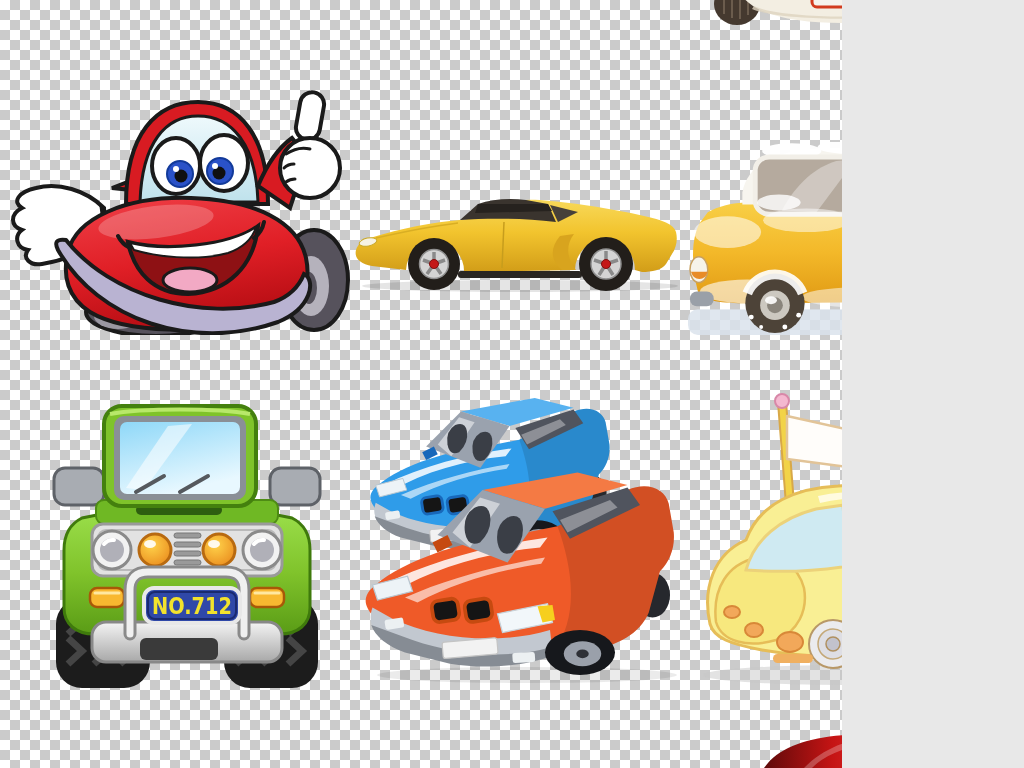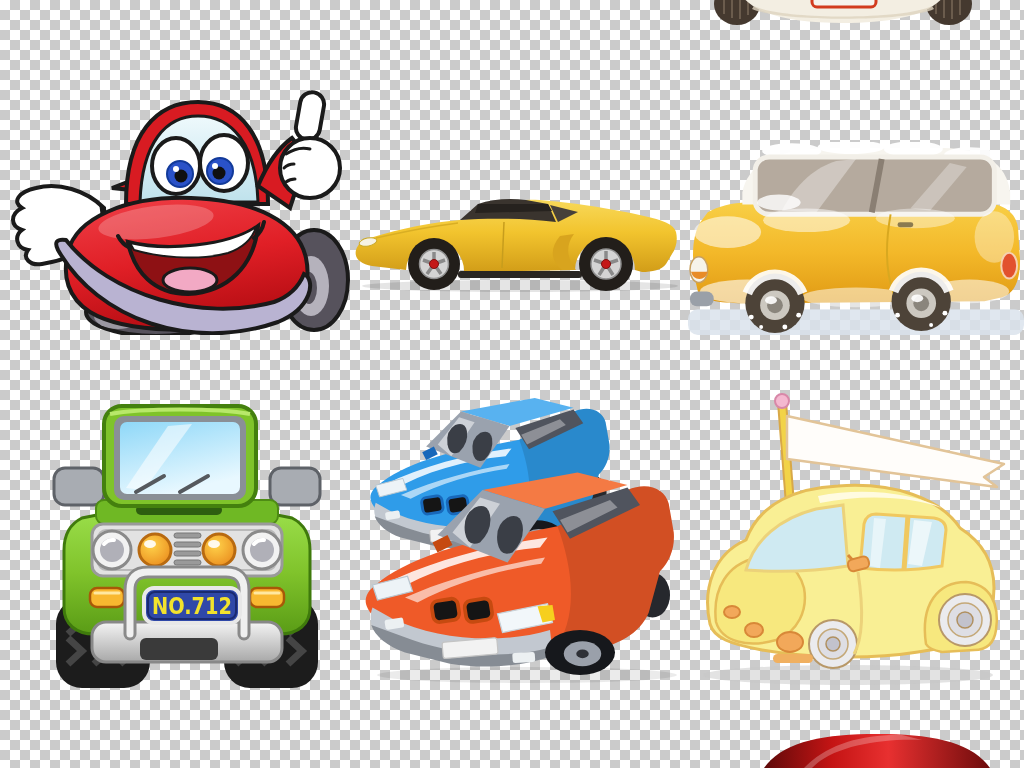--- a/index.html
+++ b/index.html
@@ -1,17 +1,17 @@
 <!DOCTYPE html>
 <html><head>
 <meta charset="utf-8">
 <style>
   html,body{margin:0;padding:0;background:#e8e8e8;}
   .canvas{
-    position:relative;width:1024px;height:768px;overflow:hidden;
+    position:relative;width:842px;height:768px;overflow:hidden;
     background-color:#ffffff;
     background-image:
       linear-gradient(45deg,#cbcbcb 25%,transparent 25%,transparent 75%,#cbcbcb 75%),
       linear-gradient(45deg,#cbcbcb 25%,transparent 25%,transparent 75%,#cbcbcb 75%);
     background-size:20px 20px;
     background-position:0 0,10px 10px;
     font-family:"DejaVu Sans",sans-serif;
   }
   figure.art{position:absolute;margin:0;padding:0;}
   figure.art svg{display:block;width:100%;height:100%;}

